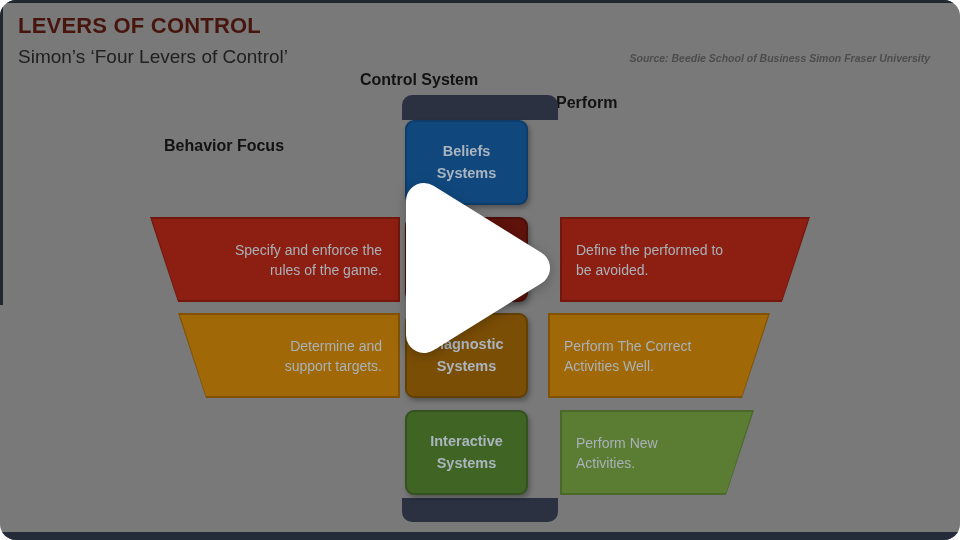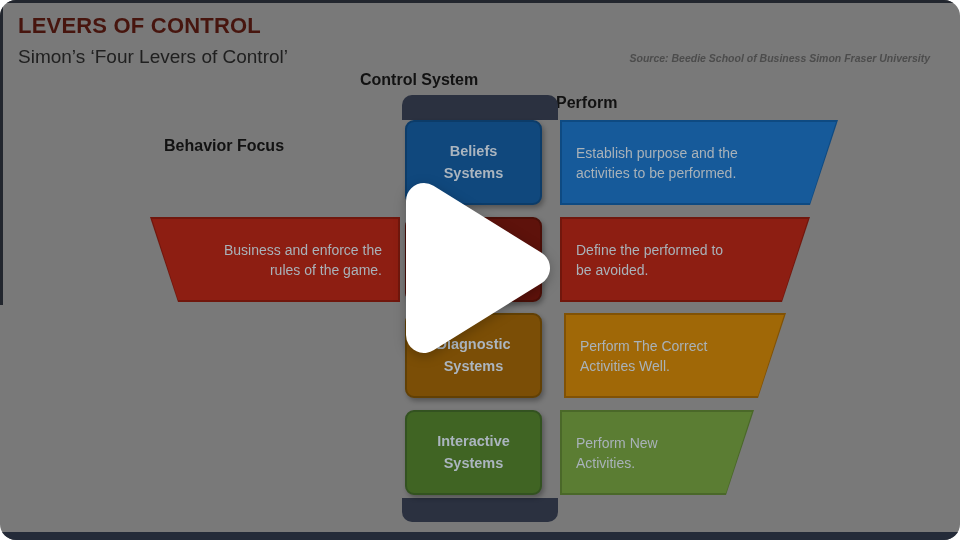--- a/index.html
+++ b/index.html
@@ -30,28 +30,28 @@
 
   
   .shape { position:absolute; height:85px; }
   .lshape, .rshape { background:var(--rim); filter:drop-shadow(2px 3px 3px rgba(0,0,0,.25)); }
   .lshape { clip-path:polygon(0 0,100% 0,100% 100%,28px 100%); }
   .rshape { clip-path:polygon(0 0,100% 0,calc(100% - 28px) 100%,0 100%); }
   .lshape::before, .rshape::before { content:""; position:absolute; inset:2px; background:var(--fill); }
   .lshape::before { clip-path:polygon(0 0,100% 0,100% 100%,26px 100%); }
   .rshape::before { clip-path:polygon(0 0,100% 0,calc(100% - 26px) 100%,0 100%); }
 
-  .cbox { position:absolute; left:405px; width:137px; border-radius:9px;
+  .cbox { position:absolute; left:405px; width:123px; border-radius:9px;
           background:var(--fill); border:2px solid var(--rim);
           box-shadow:2px 3px 5px rgba(0,0,0,.3); }
 
   .row0 { top:120px; } .row1 { top:217px; } .row2 { top:313px; } .row3 { top:410px; }
   .row0.lshape { left:122px; width:278px; }  .row0.rshape { left:560px; width:278px; }
   .row1.lshape { left:150px; width:250px; }  .row1.rshape { left:560px; width:250px; }
-  .row2.lshape { left:178px; width:222px; }  .row2.rshape { left:564px; width:222px; }
+  .row2.lshape { left:178px; width:222px; }  .row2.rshape { left:548px; width:222px; }
   .row3.lshape { left:206px; width:194px; }  .row3.rshape { left:560px; width:194px; }
 
   .txt { position:absolute; top:50%; transform:translateY(-50%); z-index:1;
          white-space:pre-line; color:#a9b2b9; font-size:14px; line-height:1.45; }
   .lshape .txt { right:18px; text-align:right; }
   .rshape .txt { left:16px;  text-align:left; }
   .ctxt { position:absolute; inset:0; display:flex; align-items:center; justify-content:center;
           text-align:center; white-space:pre-line; font-size:14.5px; font-weight:bold;
           color:#abb5bf; line-height:1.5; }
 
@@ -75,37 +75,37 @@
   <div class="hdr hdr-behavior">Behavior Focus</div>
   <div class="hdr hdr-outcome">Perform</div>
 
   <div class="bar bar-top"></div>
   <div class="bar bar-bottom"></div>
 
   <div class="shape cbox row0" style="--fill: #10487d; --rim: #0c3c69;">
     <div class="ctxt">Beliefs
 Systems</div>
   </div>
-  <div class="shape rshape row0" style="--fill: #165a9a; --rim: #0e4a82;">
-    <div class="txt">Establish purpose and the
-activities to be performed.</div>
-  </div>
 
   <div class="shape lshape row1" style="--fill: #8d1e12; --rim: #71170d;">
-    <div class="txt">Business and enforce the
+    <div class="txt">Specify and enforce the
 rules of the game.</div>
   </div>
   <div class="shape cbox row1" style="--fill: #5e120b; --rim: #4a0f08;">
     <div class="ctxt"></div>
   </div>
   <div class="shape rshape row1" style="--fill: #8d1e12; --rim: #71170d;">
     <div class="txt">Define the performed to
 be avoided.</div>
   </div>
 
+  <div class="shape lshape row2" style="--fill: #a06807; --rim: #815205;">
+    <div class="txt">Determine and
+support targets.</div>
+  </div>
   <div class="shape cbox row2" style="--fill: #7b4e06; --rim: #624004;">
     <div class="ctxt">Diagnostic
 Systems</div>
   </div>
   <div class="shape rshape row2" style="--fill: #a06807; --rim: #815205;">
     <div class="txt">Perform The Correct
 Activities Well.</div>
   </div>
 
   <div class="shape cbox row3" style="--fill: #406423; --rim: #335220;">

